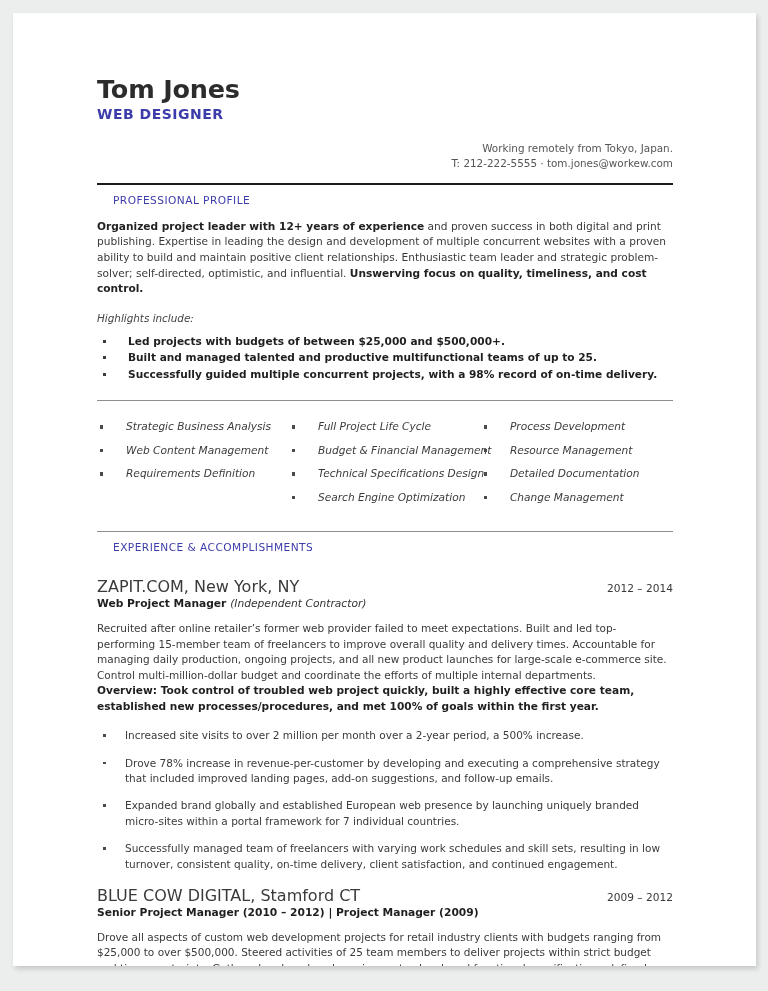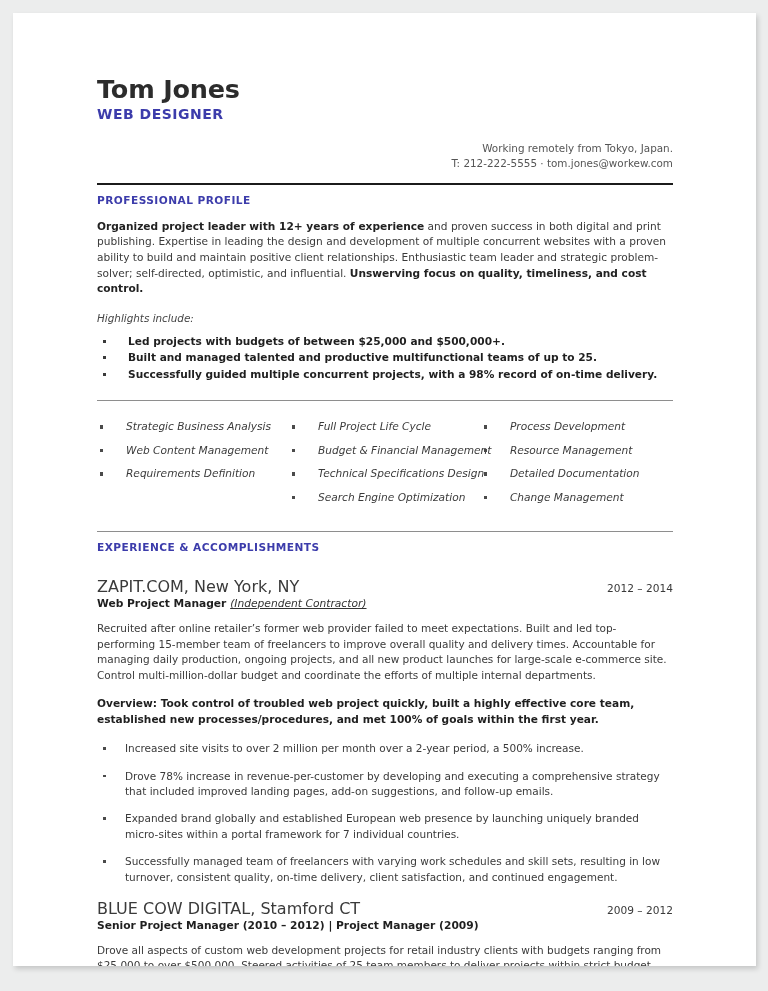--- a/index.html
+++ b/index.html
@@ -63,24 +63,24 @@
     border-top: 2.2px solid #1b1b1b;
     margin: 12px 0 0 0;
   }
   .rule-thin {
     border: 0;
     border-top: 1.4px solid #8e8e8e;
     margin: 0;
   }
   .sec-title {
     font-size: 10.6px;
-    font-weight: bold;
+    font-weight: normal;
     color: #3c3cab;
     letter-spacing: 0.45px;
-    margin: 9px 0 0 0;
+    margin: 9px 0 0 16px;
   }
 
   
   .para {
     font-size: 10.6px;
     color: #3a3a3a;
     line-height: 1.47;
     margin: 13px 0 0 0;
     text-align: left;
   }
@@ -165,34 +165,33 @@
   .job-title {
     font-size: 10.7px;
     font-weight: bold;
     color: #1f1f1f;
     margin-top: 1px;
   }
   .job-title .contractor {
     font-weight: normal;
     font-style: italic;
     color: #333333;
-    text-decoration: underline;
   }
   .job-para {
     font-size: 10.5px;
     color: #3a3a3a;
     line-height: 1.47;
     margin-top: 11px;
   }
   .overview {
     font-size: 10.6px;
     font-weight: bold;
     color: #1f1f1f;
     line-height: 1.47;
-    margin-top: 13px;
+    margin-top: 0;
   }
 
   
   .ach-list {
     list-style: none;
     margin: 14px 0 12px 0;
     padding: 0;
   }
   .ach-list li {
     position: relative;

